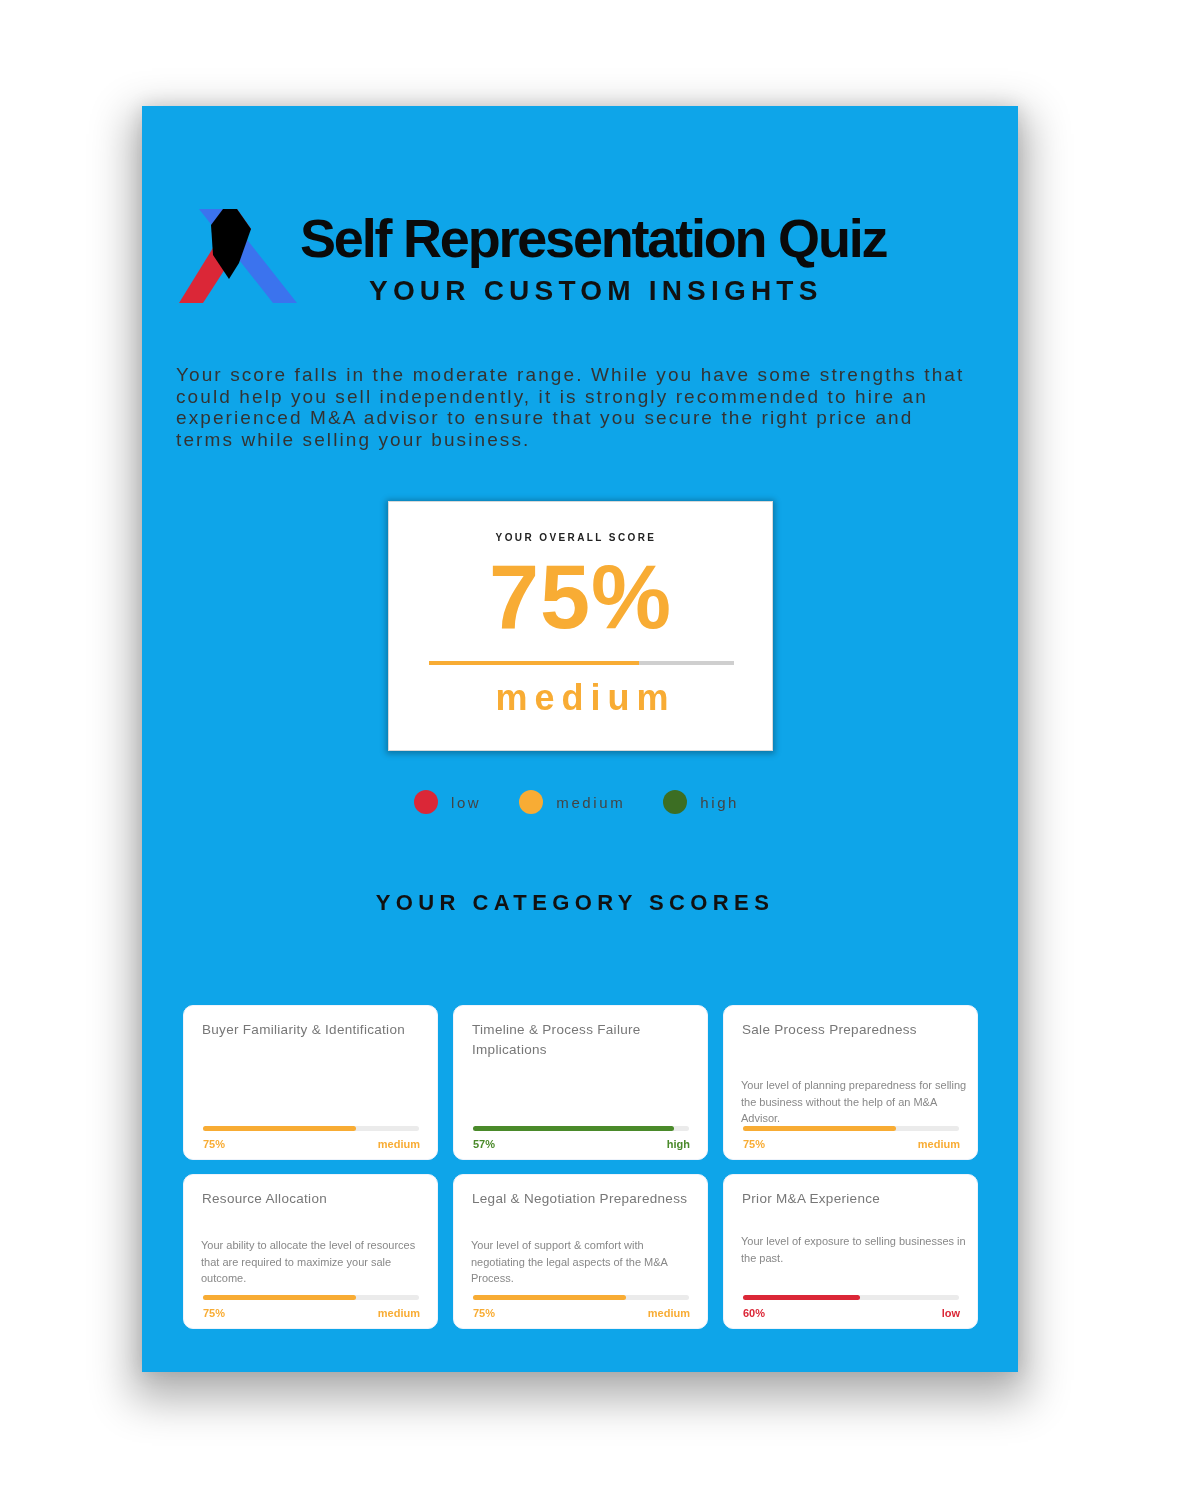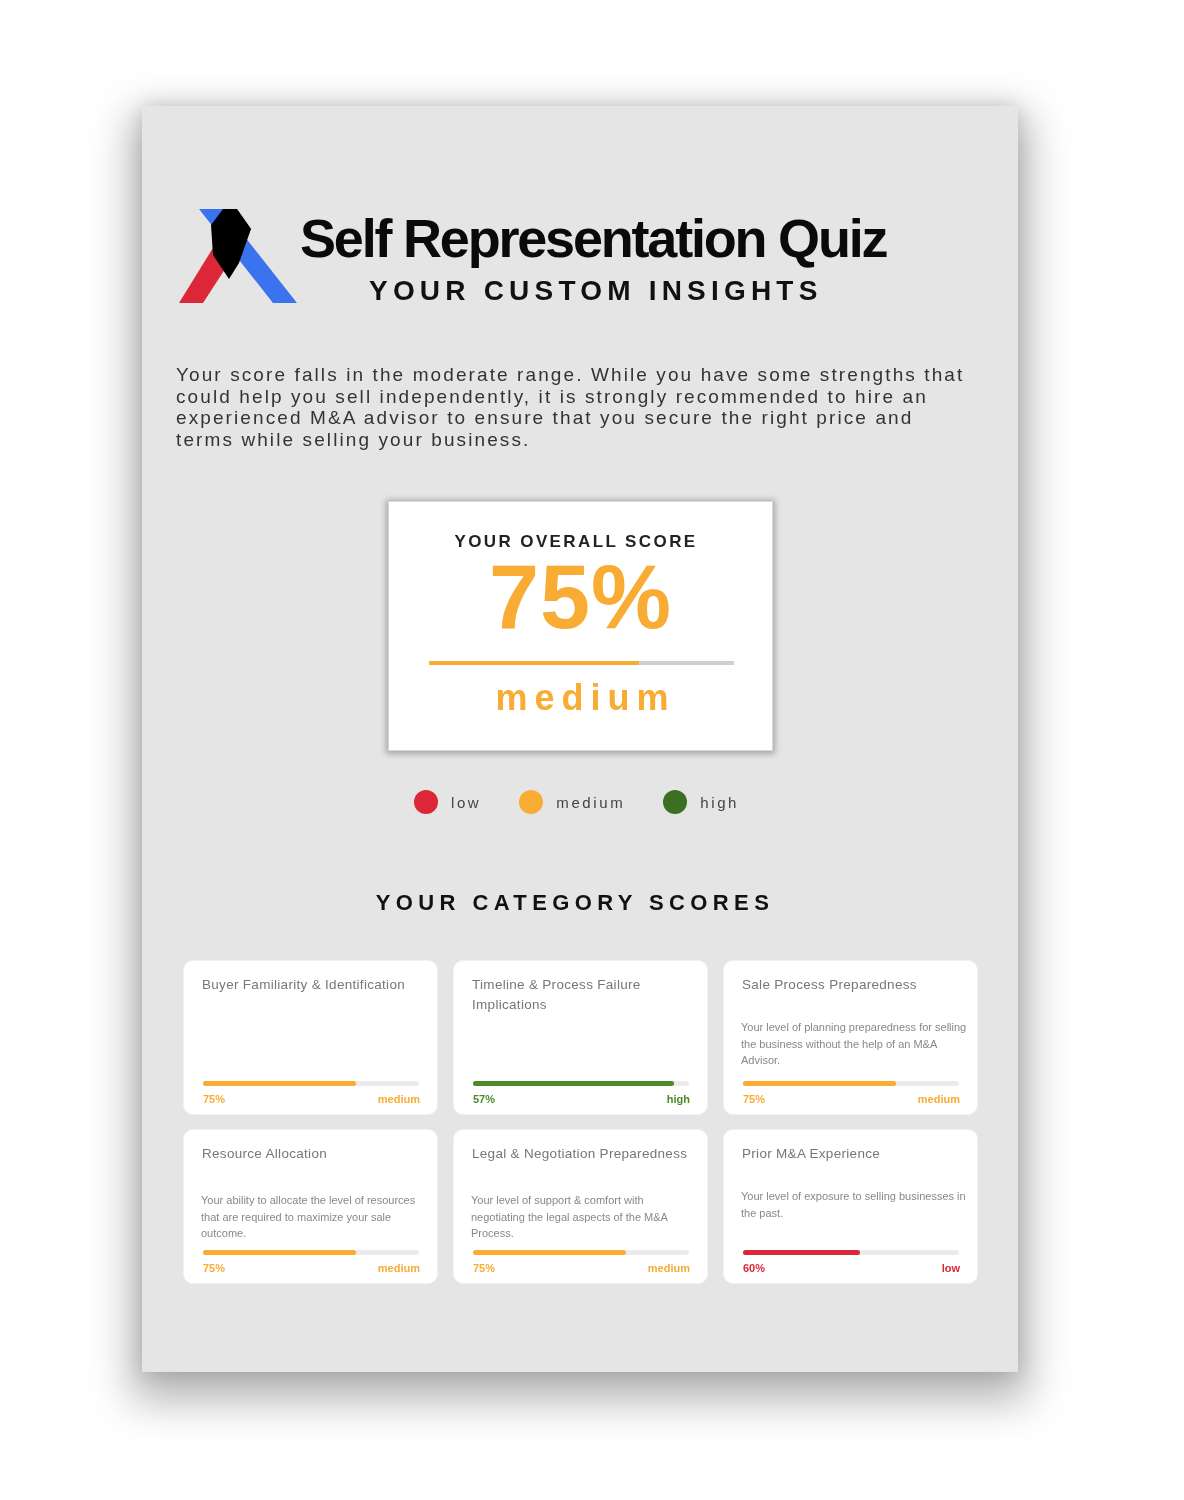--- a/index.html
+++ b/index.html
@@ -1,21 +1,21 @@
 <!DOCTYPE html>
 <html><head>
   <meta charset="utf-8">
   <style>
     * { box-sizing: border-box; margin: 0; padding: 0; }
     html, body { width: 1184px; height: 1500px; background: #ffffff; overflow: hidden; }
     body { position: relative; font-family: "Liberation Sans", sans-serif; }
 
     .page {
       position: absolute; left: 142px; top: 106px; width: 876px; height: 1266px;
-      background: #e5e5e5;
+      background: #0ea5e9;
       box-shadow: 0 18px 40px 10px rgba(0,0,0,0.30), 0 0 18px rgba(0,0,0,0.12);
       padding-left: 16px;
     }
 
     
     .logo { position: absolute; left: 37px; top: 103px; width: 118px; height: 94px; }
     .title {
       position: absolute; left: 158px; top: 100px; width: 680px;
       font-family: "Liberation Sans", sans-serif; font-weight: 700;
       font-size: 54px; letter-spacing: -2.2px; color: #0a0a0a; line-height: 64px; white-space: nowrap;
@@ -33,21 +33,21 @@
     }
 
     
     .score-card {
       position: absolute; left: 246px; top: 395px; width: 385px; height: 250px;
       background: #fff; border: 1px solid #d8d8d8;
       box-shadow: 0 1px 6px 2px rgba(0,0,0,0.28);
     }
     .score-label {
       position: absolute; left: 0; right: 9px; top: 30px; text-align: center;
-      font-weight: 700; font-size: 17px; letter-spacing: 2.4px; color: #222;
+      font-weight: 700; font-size: 10px; letter-spacing: 2.4px; color: #222;
     }
     .score-value {
       position: absolute; left: 0; right: 0; top: 50px; text-align: center;
       font-weight: 700; font-size: 90px; line-height: 90px; color: #F8AC34; letter-spacing: 1px;
     }
     .score-track {
       position: absolute; left: 40px; top: 159px; width: 305px; height: 4px; background: #cfcfcf;
     }
     .score-fill { height: 100%; background: #F8AC34; }
     .score-level {
@@ -64,21 +64,21 @@
 
     .section-title {
       position: absolute; left: 0; right: 0; top: 784px; text-align: center;
       font-weight: 700; font-size: 22px; letter-spacing: 5.4px; color: #111; padding-right: 10px;
     }
 
     
     .cat-grid { position: absolute; left: 41px; top: 854px; width: 795px; }
     .cat-card {
       position: absolute; width: 255px; height: 155px;
-      background: #fff; border: 1.5px solid #eef3fb; border-radius: 10px;
+      background: #fff; border: 1.5px solid #eef3fb; border-radius: 10px; margin-top: 45px;
     }
     .cat-title {
       position: absolute; left: 18px; top: 14px; width: 220px;
       font-size: 13.5px; line-height: 20px; color: #777; letter-spacing: 0.3px;
     }
     .cat-desc {
       position: absolute; left: 17px; top: 62px; width: 228px;
       font-size: 11px; line-height: 16.5px; color: #888;
     }
     .cat-track {
@@ -143,21 +143,21 @@
     <div class="cat-card" style="left:270px;top:0">
       <div class="cat-title">Timeline &amp; Process Failure Implications</div>
       <div class="cat-track">
           <div class="cat-fill" style="width: 93%; background: rgb(74, 138, 42);"></div>
         </div>
       <div class="cat-pct" style="color: rgb(74, 138, 42);">57%</div>
       <div class="cat-lvl" style="color: rgb(74, 138, 42);">high</div>
     </div>
     <div class="cat-card" style="left:540px;top:0">
       <div class="cat-title">Sale Process Preparedness</div>
-      <div class="cat-desc" style="top:58px">Your level of planning preparedness for selling the business without the help of an M&amp;A Advisor.</div>
+      <div class="cat-desc" style="top:71px">Your level of planning preparedness for selling the business without the help of an M&amp;A Advisor.</div>
       <div class="cat-track">
           <div class="cat-fill" style="width: 71%; background: rgb(248, 172, 52);"></div>
         </div>
       <div class="cat-pct" style="color: rgb(248, 172, 52);">75%</div>
       <div class="cat-lvl" style="color: rgb(248, 172, 52);">medium</div>
     </div>
     <div class="cat-card" style="left:0;top:169px">
       <div class="cat-title">Resource Allocation</div>
       <div class="cat-desc" style="top:62px">Your ability to allocate the level of resources that are required to maximize your sale outcome.</div>
       <div class="cat-track">

